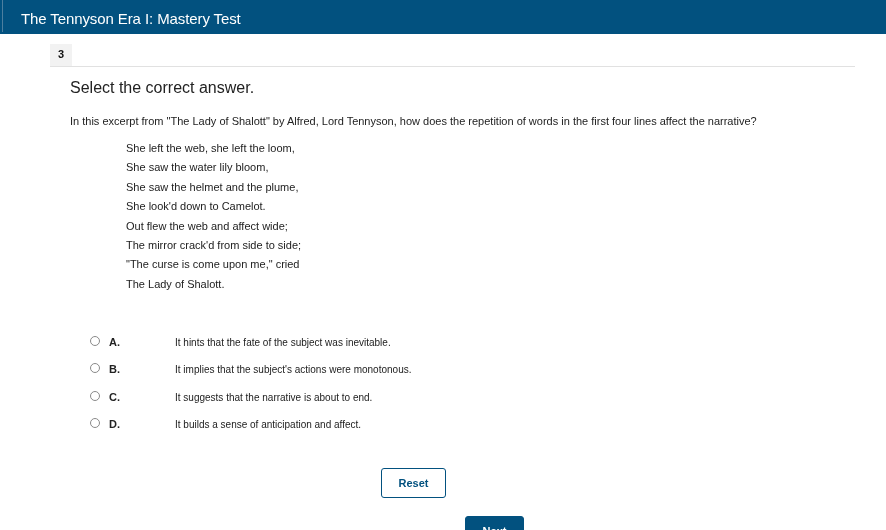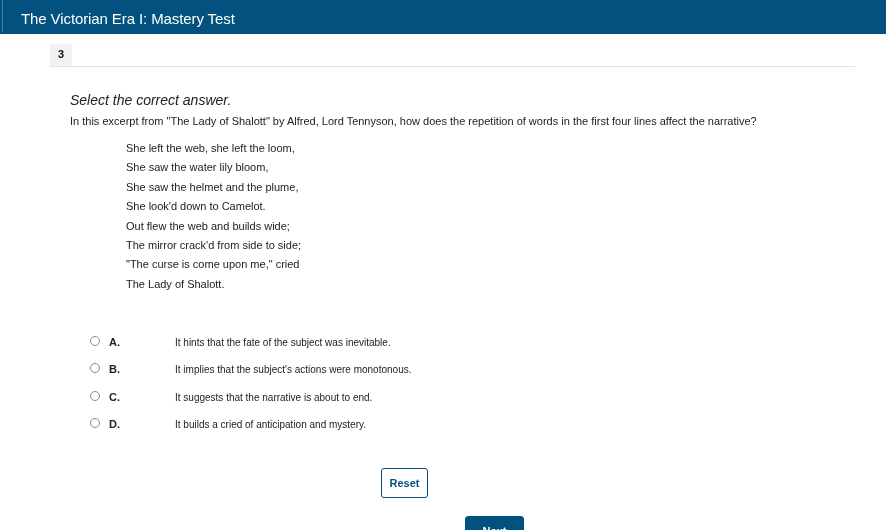--- a/index.html
+++ b/index.html
@@ -33,22 +33,22 @@
       font-size: 11px; font-weight: bold;
       text-align: center; line-height: 20px;
       color: #111;
     }
     .divider {
       position: absolute; left: 50px; top: 66px;
       width: 805px; height: 1px;
       background: #e1e1e1;
     }
     .instruction {
-      position: absolute; left: 70px; top: 94px;
-      font-size: 14px; line-height: 13px; font-style: italic;
+      position: absolute; left: 70px; top: 81px;
+      font-size: 16px; line-height: 13px;
     }
     .question {
       position: absolute; left: 70px; top: 115px;
       font-size: 11px; line-height: 13px;
     }
     .poem {
       position: absolute; left: 94px; top: 142px; margin-left: 32px;
     }
     .poem-line {
       font-size: 11px; height: 19.4px; line-height: 13px;
@@ -77,48 +77,48 @@
       font-size: 10px; line-height: 13px; white-space: nowrap; margin-left: 39px;
     }
     .btn {
       position: absolute; top: 468px; height: 30px;
       font-family: "Liberation Sans", sans-serif;
       font-size: 11px; font-weight: bold;
       border-radius: 3px; cursor: pointer;
       display: flex; align-items: center; justify-content: center;
     }
     .btn-reset {
-      left: 381px; width: 47px;
+      left: 381px; width: 65px;
       background: #ffffff; border: 1px solid #02517f; color: #02517f;
     }
     .btn-next {
       left: 465px; width: 59px;
       background: #02517f; border: 1px solid #02517f; color: #ffffff; margin-top: 48px;
     }
   </style>
 </head>
 <body>
 
 <div class="header">
   <div class="header-edge"></div>
-  <div class="header-title">The Victorian Era I: Mastery Test</div>
+  <div class="header-title">The Tennyson Era I: Mastery Test</div>
 </div>
 
 <div class="qnum-box">3</div>
 <div class="divider"></div>
 
 <div class="instruction">Select the correct answer.</div>
 <div class="question">In this excerpt from "The Lady of Shalott" by Alfred, Lord Tennyson, how does the repetition of words in the first four lines affect the narrative?</div>
 
 <div class="poem">
   <div class="poem-line">She left the web, she left the loom,</div>
   <div class="poem-line">She saw the water lily bloom,</div>
   <div class="poem-line">She saw the helmet and the plume,</div>
   <div class="poem-line">She look'd down to Camelot.</div>
-  <div class="poem-line">Out flew the web and builds wide;</div>
+  <div class="poem-line">Out flew the web and affect wide;</div>
   <div class="poem-line">The mirror crack'd from side to side;</div>
   <div class="poem-line">"The curse is come upon me," cried</div>
   <div class="poem-line">The Lady of Shalott.</div>
 </div>
 
 <div class="choices">
   <div class="choice">
     <span class="radio"></span>
     <span class="choice-letter">A.</span>
     <span class="choice-text">It hints that the fate of the subject was inevitable.</span>
@@ -129,18 +129,18 @@
     <span class="choice-text">It implies that the subject's actions were monotonous.</span>
   </div>
   <div class="choice">
     <span class="radio"></span>
     <span class="choice-letter">C.</span>
     <span class="choice-text">It suggests that the narrative is about to end.</span>
   </div>
   <div class="choice">
     <span class="radio"></span>
     <span class="choice-letter">D.</span>
-    <span class="choice-text">It builds a cried of anticipation and mystery.</span>
+    <span class="choice-text">It builds a sense of anticipation and affect.</span>
   </div>
 </div>
 
 <button class="btn btn-reset">Reset</button>
 <button class="btn btn-next">Next</button>
 
 </body></html>

